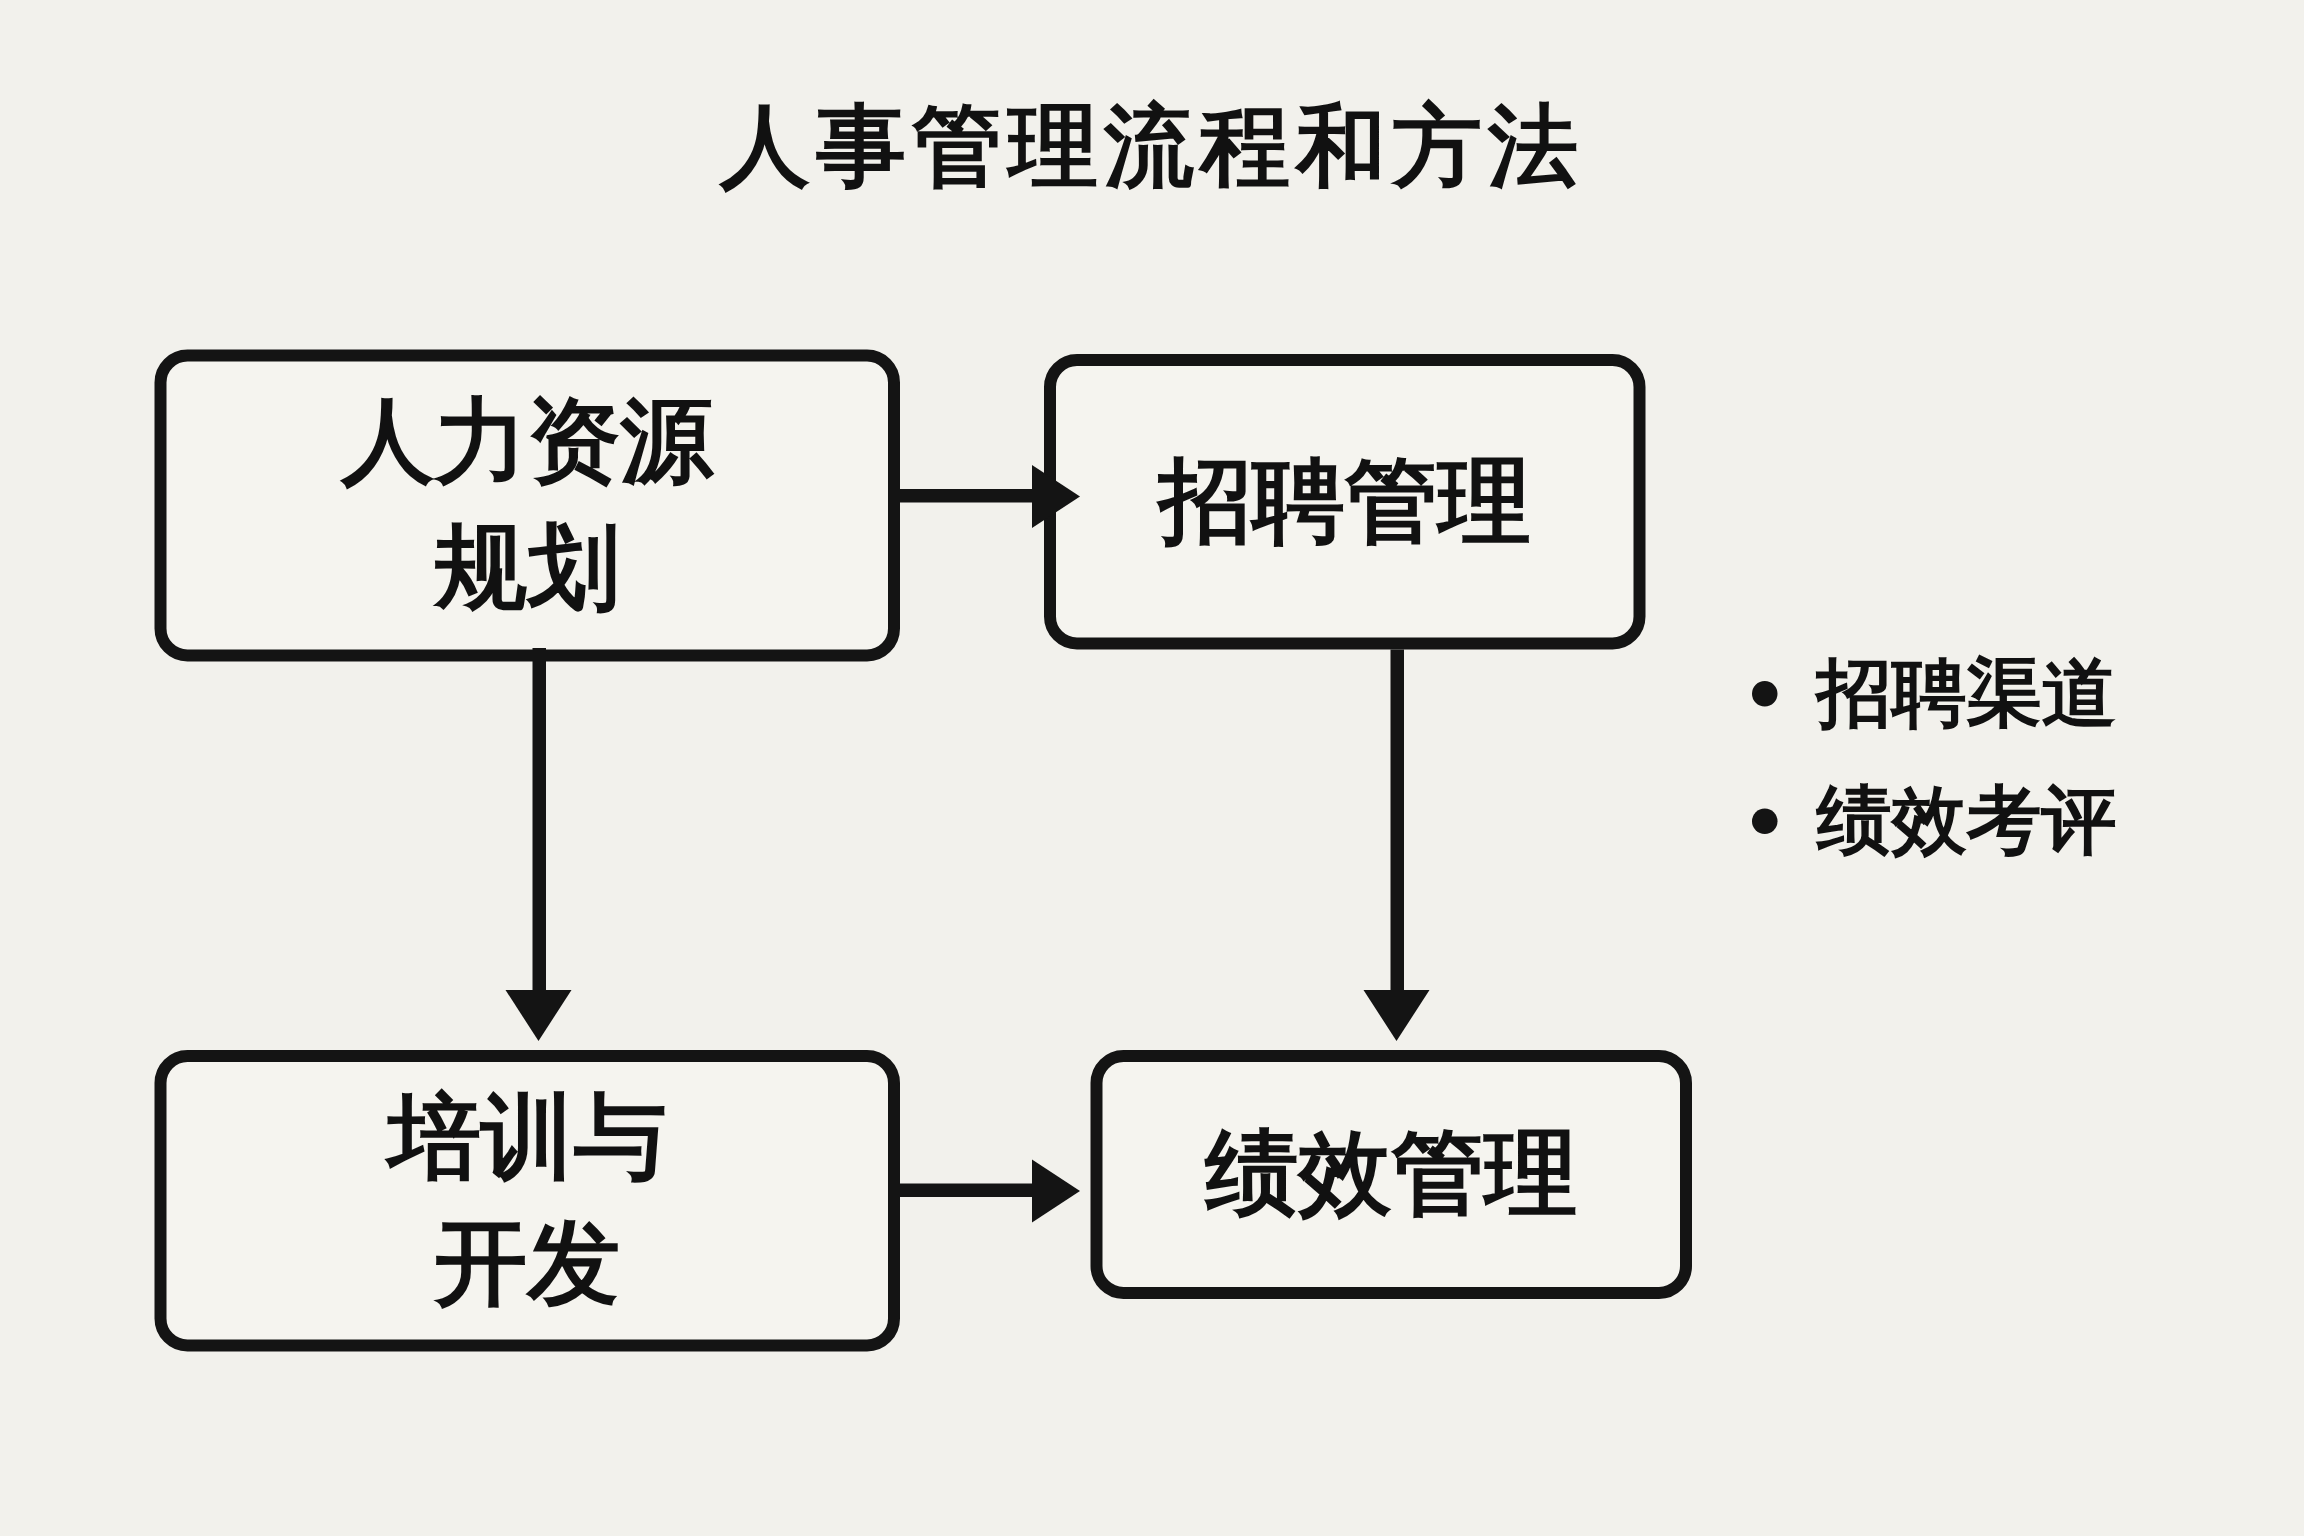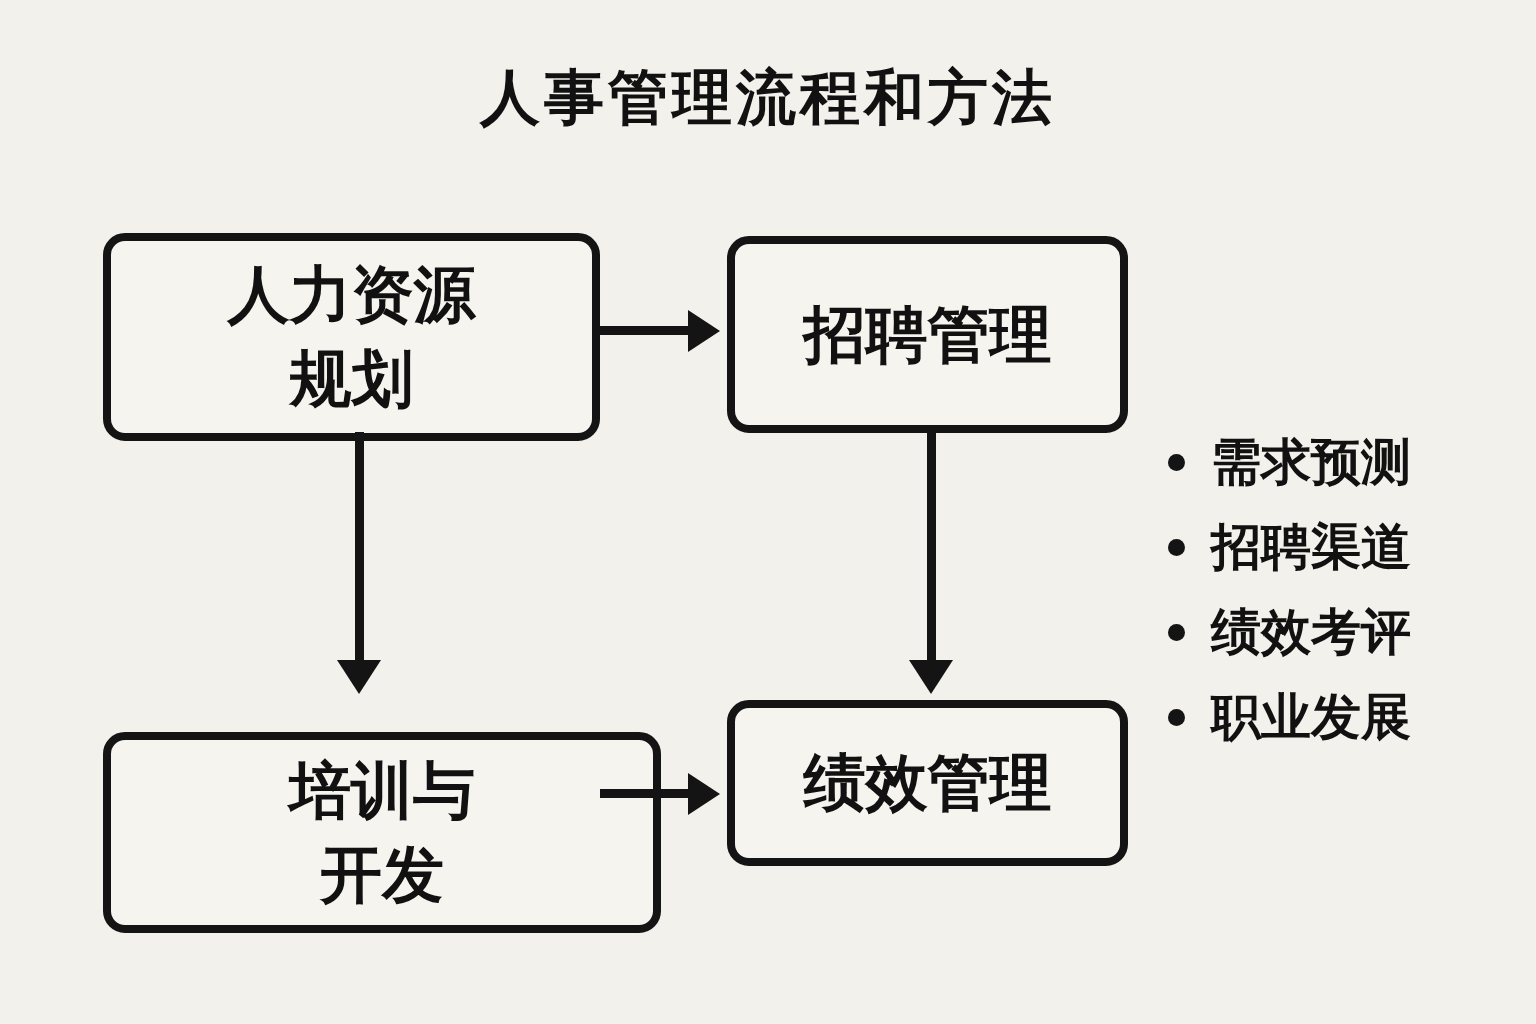--- a/index.html
+++ b/index.html
@@ -35,22 +35,22 @@
     align-items: center;
     justify-content: center;
     text-align: center;
     font-size: 62px;
     font-weight: 800;
     line-height: 1.35;
     white-space: pre-line;
     box-sizing: border-box;
   }
   #box-hr-planning  { left: 103px; top: 233px; width: 497px; height: 208px; }
-  #box-recruitment  { left: 727px; top: 236px; width: 401px; height: 197px; align-items: center; }
-  #box-training     { left: 103px; top: 700px; width: 558px; height: 201px; margin-top: 32px; }
+  #box-recruitment  { left: 696px; top: 236px; width: 401px; height: 197px; align-items: center; }
+  #box-training     { left: 103px; top: 700px; width: 497px; height: 201px; }
   #box-performance  { left: 727px; top: 700px; width: 401px; height: 166px; }
 
   .arrow-line-h {
     position: absolute;
     height: 9px;
     background: #141414;
   }
   .arrow-line-v {
     position: absolute;
     width: 9px;
@@ -151,27 +151,19 @@
 </div>
 
 <div id="arrow-training-to-performance">
   <div class="arrow-line-h"></div>
   <div class="arrowhead-right"></div>
 </div>
 
 <div class="bullet-list">
   <div class="bullet-item">
     <span class="bullet-dot"></span>
-    <span class="bullet-text">需求预测</span>
-  </div>
-  <div class="bullet-item">
-    <span class="bullet-dot"></span>
     <span class="bullet-text">招聘渠道</span>
   </div>
   <div class="bullet-item">
     <span class="bullet-dot"></span>
     <span class="bullet-text">绩效考评</span>
   </div>
-  <div class="bullet-item">
-    <span class="bullet-dot"></span>
-    <span class="bullet-text">职业发展</span>
-  </div>
 </div>
 
 </body></html>

